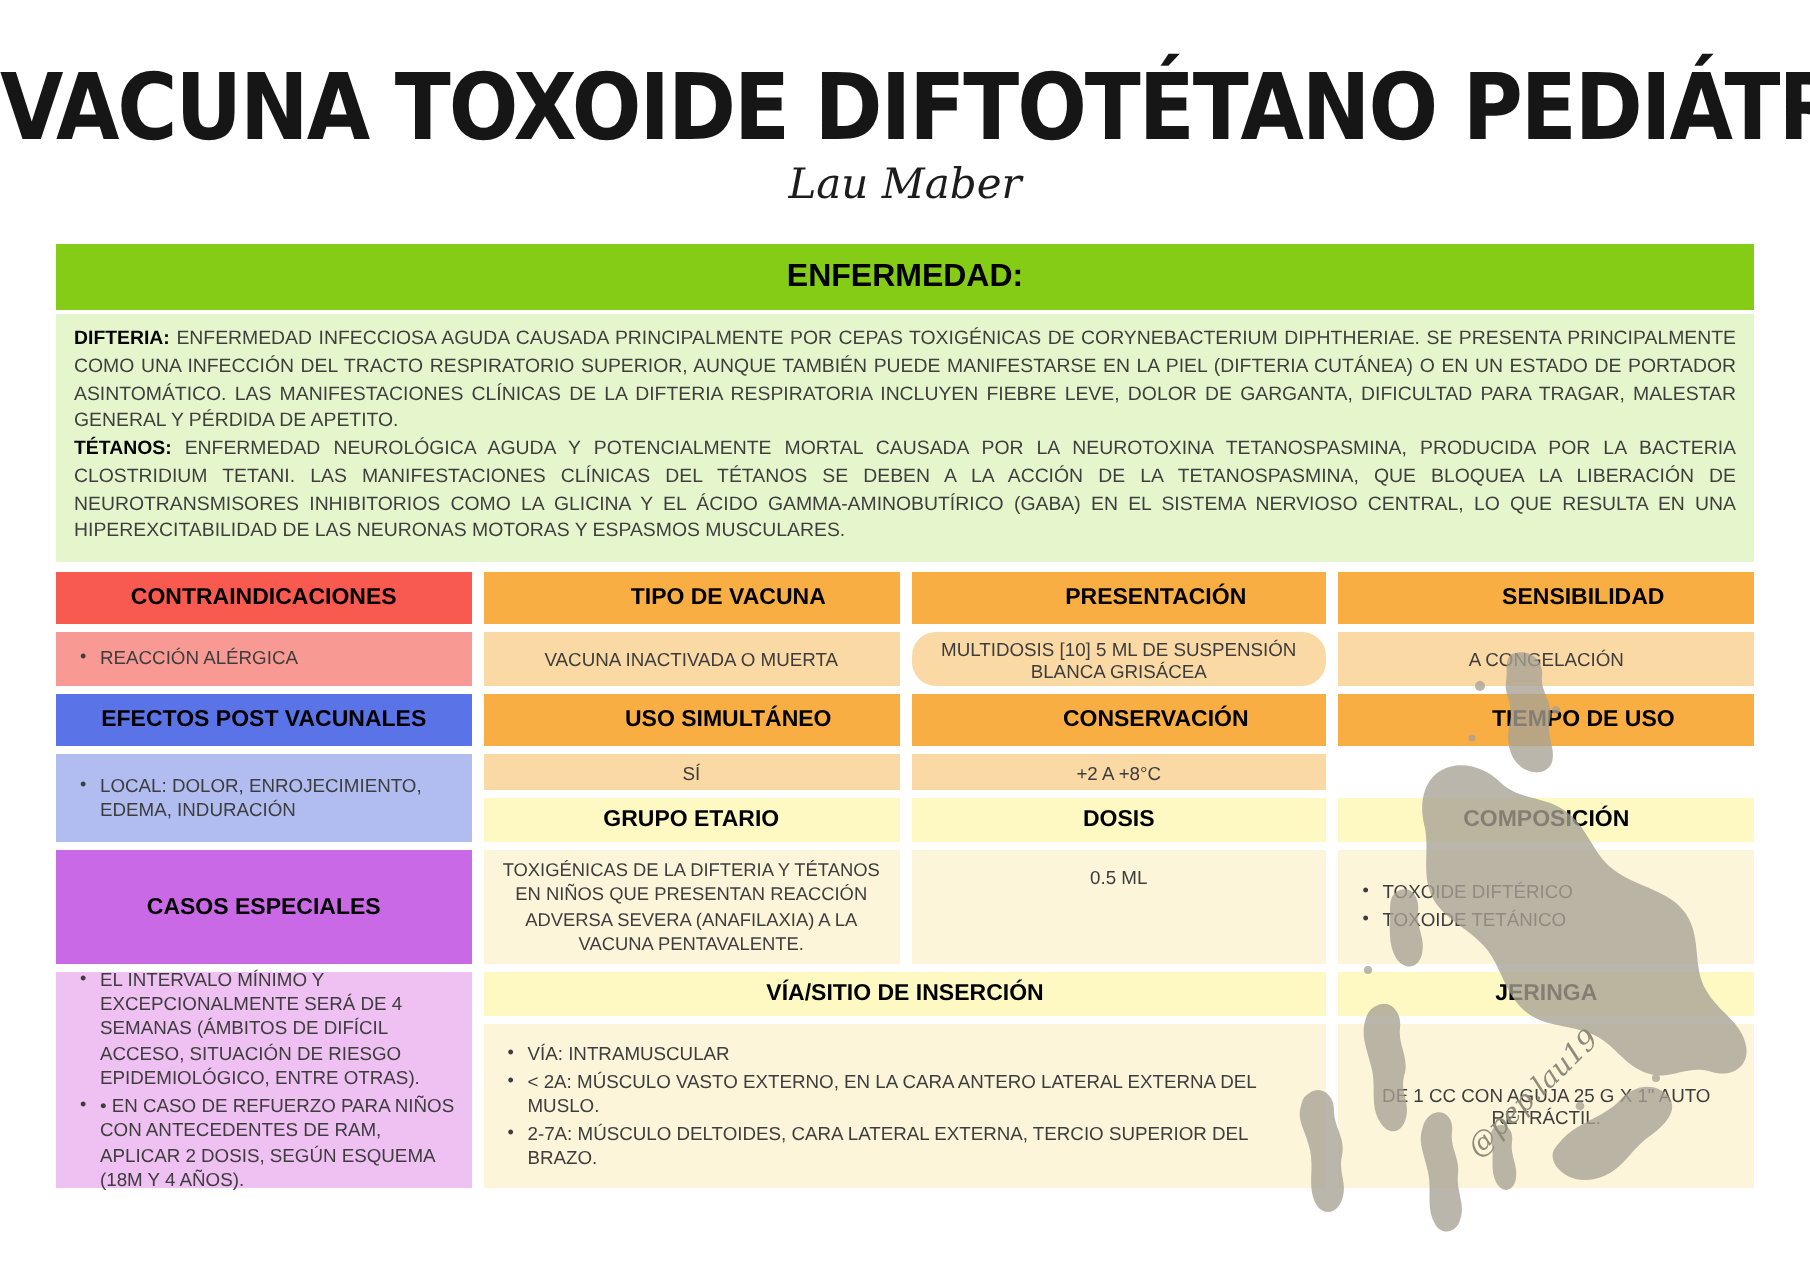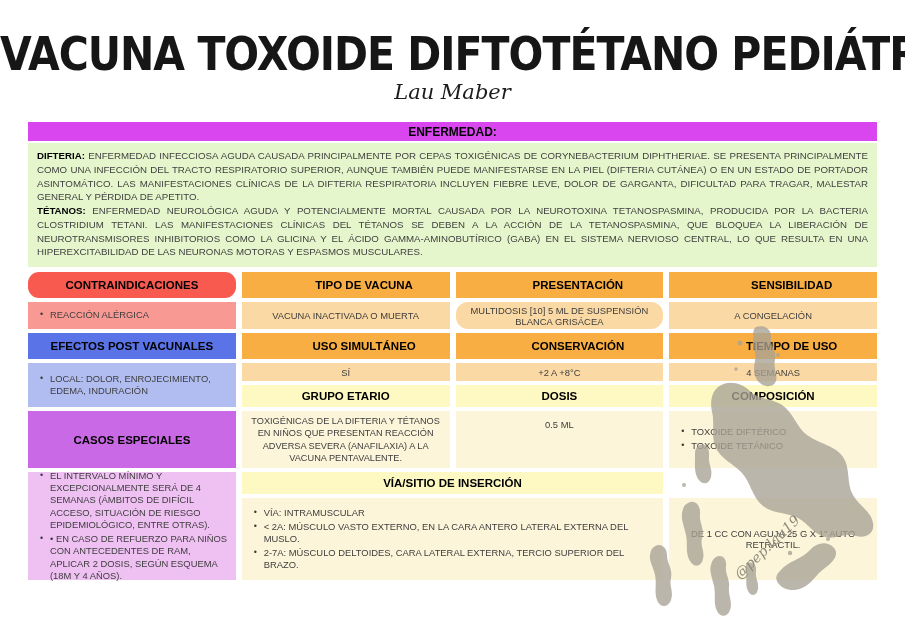--- a/index.html
+++ b/index.html
@@ -19,23 +19,23 @@
     white-space: nowrap;
   }
   .author {
     font-family: "DejaVu Serif", serif; font-style: italic;
     font-size: 21px; color: #1c1c1c; margin-top: 2px;
   }
 
   
   .enf { margin: 18px 28px 0 28px; }
   .enf-header {
-    background: #d946ef; height: 19px;
+    background: #84cc16; height: 33px;
     display: flex; align-items: center; justify-content: center;
-    font-weight: bold; font-size: 12px; color: #000;
+    font-weight: bold; font-size: 16px; color: #000;
   }
   .enf-body {
     background: #e5f6cc; margin-top: 2px; padding: 6px 9px 8px 9px;
     font-size: 9.7px; line-height: 1.42; color: #3e3e3e;
   }
   .enf-body p { text-align: justify; }
   .enf-body b { color: #000; }
 
   
   .grid {
@@ -64,21 +64,21 @@
   .orange-h { background: #f9ae43; padding-left: 37px; }
   .orange-b { background: #fbd9a4; }
   .blue-h   { background: #5a74e8; }
   .blue-b   { background: #b1bdf0; }
   .yellow-h { background: #fef9c3; }
   .cream-b  { background: #fdf5da; }
   .purple-h { background: #ca69e5; }
   .purple-b { background: #efc0f2; }
 
   
-  .a-contra-h { grid-area: 1 / 1; border-radius: 11px; }
+  .a-contra-h { grid-area: 1 / 1; }
   .a-contra-b { grid-area: 2 / 1; }
   .a-efectos-h{ grid-area: 3 / 1; }
   .a-efectos-b{ grid-row: 4 / 6; grid-column: 1; }
   .a-casos-h  { grid-area: 6 / 1; }
   .a-casos-b  { grid-row: 7 / 9; grid-column: 1; }
   .a-tipo-h { grid-area: 1 / 2; }  .a-tipo-b { grid-area: 2 / 2; }
   .a-pres-h { grid-area: 1 / 3; }  .a-pres-b { grid-area: 2 / 3; border-radius: 12px; }
   .a-sens-h { grid-area: 1 / 4; }  .a-sens-b { grid-area: 2 / 4; }
   .a-uso-h  { grid-area: 3 / 2; }  .a-uso-b  { grid-area: 4 / 2; }
   .a-cons-h { grid-area: 3 / 3; }  .a-cons-b { grid-area: 4 / 3; }
@@ -169,21 +169,20 @@
     <div class="hcell orange-h a-sens-h">SENSIBILIDAD</div>
     <div class="bcell orange-b center a-sens-b">A CONGELACIÓN</div>
 
     <div class="hcell orange-h a-uso-h">USO SIMULTÁNEO</div>
     <div class="bcell orange-b center a-uso-b">SÍ</div>
 
     <div class="hcell orange-h a-cons-h">CONSERVACIÓN</div>
     <div class="bcell orange-b center a-cons-b">+2 A +8°C</div>
 
     <div class="hcell orange-h a-tiem-h">TIEMPO DE USO</div>
-    <div class="bcell orange-b center a-tiem-b">4 SEMANAS</div>
 
     <div class="hcell yellow-h a-grup-h">GRUPO ETARIO</div>
     <div class="bcell cream-b center a-grup-b">
       <div class="grup-text">TOXIGÉNICAS DE LA DIFTERIA Y TÉTANOS EN NIÑOS QUE PRESENTAN REACCIÓN ADVERSA SEVERA (ANAFILAXIA) A LA VACUNA PENTAVALENTE.</div>
     </div>
 
     <div class="hcell yellow-h a-dosi-h">DOSIS</div>
     <div class="bcell cream-b center a-dosi-b">
       <div class="dosis-l1">0.5 ML</div>
       <div class="dosis-l2">INTERVALO: 2 MESES ENTRE DOSIS Y DOSIS</div>
@@ -214,20 +213,21 @@
             <span class="bullet">•</span>
             <span>&lt; 2A: MÚSCULO VASTO EXTERNO, EN LA CARA ANTERO LATERAL EXTERNA DEL MUSLO.</span>
           </li>
         <li>
             <span class="bullet">•</span>
             <span>2-7A: MÚSCULO DELTOIDES, CARA LATERAL EXTERNA, TERCIO SUPERIOR DEL BRAZO.</span>
           </li>
       </ul>
     </div>
 
+    <div class="hcell yellow-h a-jer-h">JERINGA</div>
     <div class="bcell cream-b center a-jer-b">DE 1 CC CON AGUJA 25 G X 1" AUTO RETRÁCTIL.</div>
 
   </div>
 
   <svg class="watermark" viewBox="0 0 255 315" xmlns="http://www.w3.org/2000/svg">
     <g fill="#a8a295">
       <path d="M116,2 c8,-3 16,2 15,11 c-1,8 6,13 4,22 c-2,9 3,14 1,21 c-2,6 -10,7 -16,2 c-6,-5 -7,-14 -5,-22 c2,-9 -3,-13 -2,-20 c1,-7 -1,-11 3,-14 Z"></path>
       <circle cx="100" cy="18" r="2.5"></circle>
         <circle cx="138" cy="30" r="2"></circle>
         <circle cx="96" cy="44" r="1.8"></circle>

